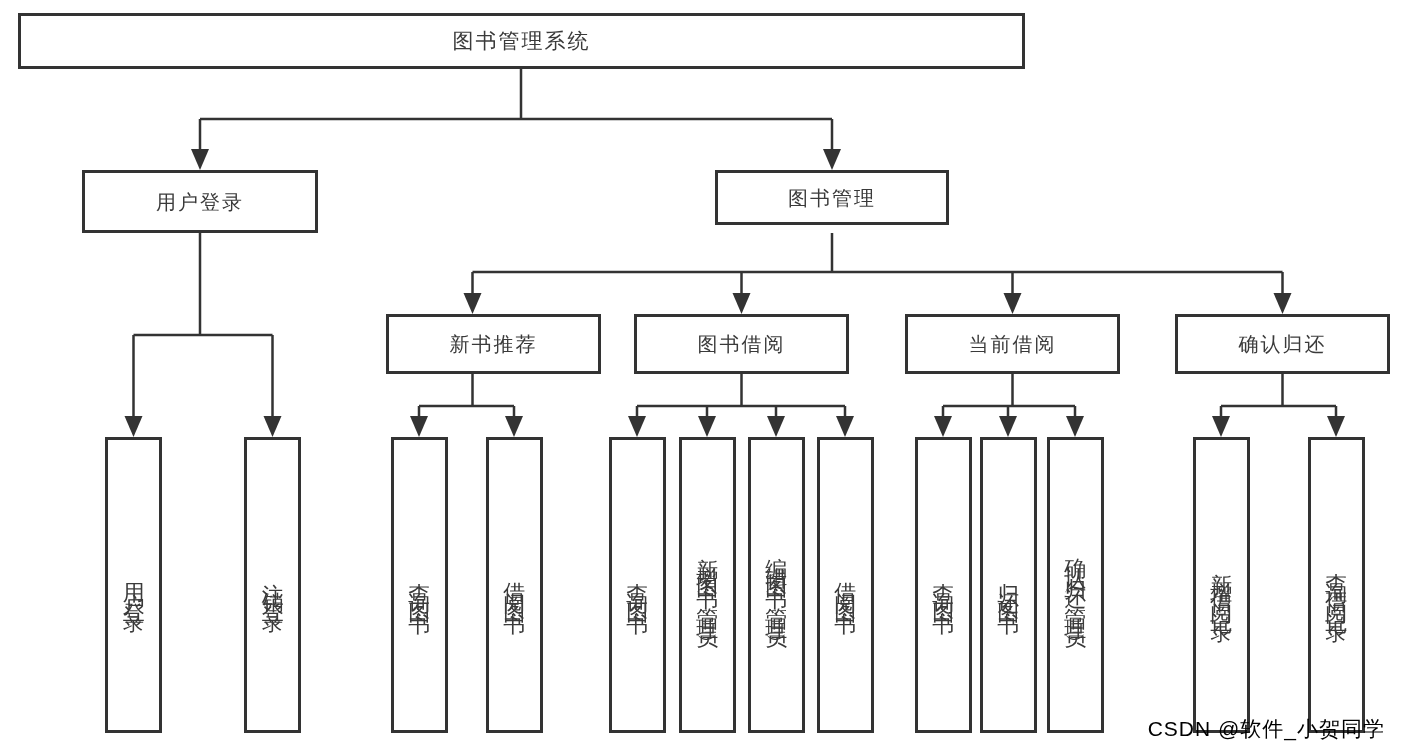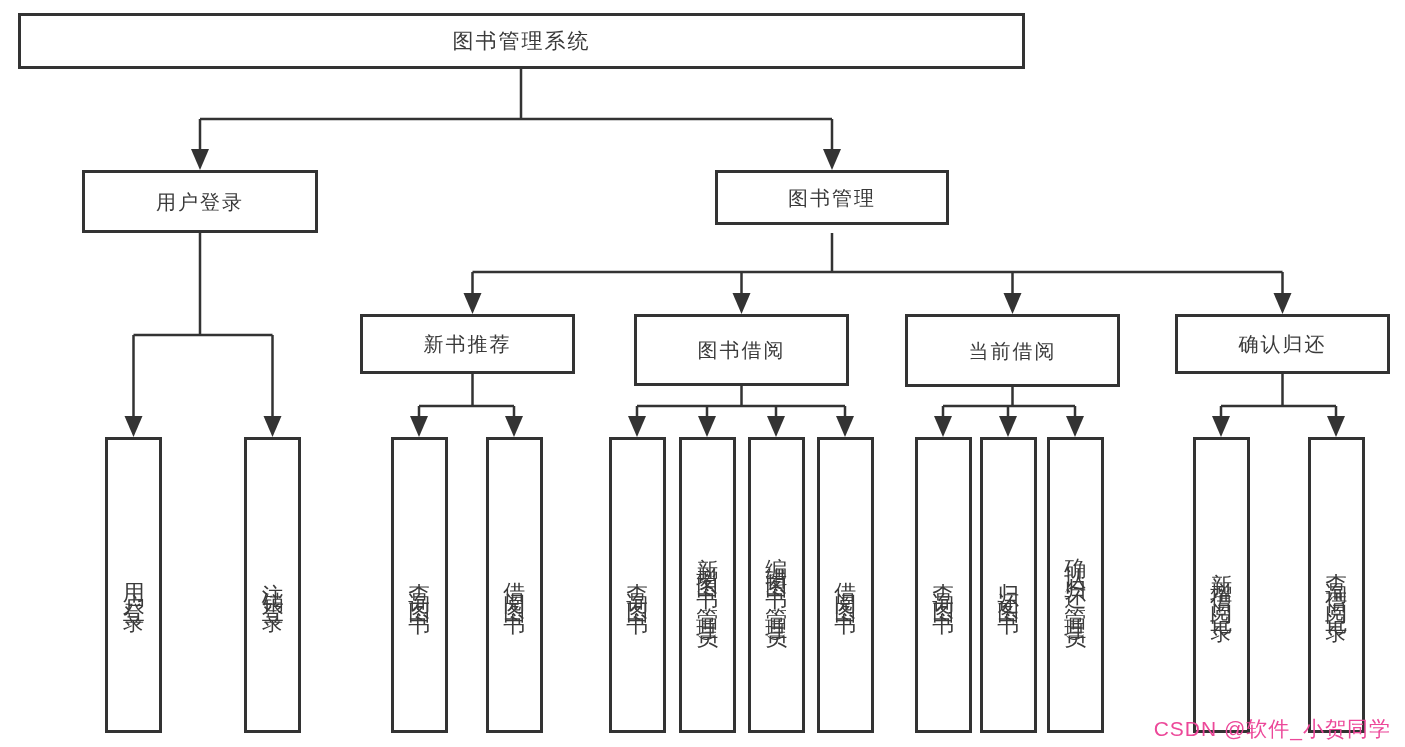--- a/index.html
+++ b/index.html
@@ -15,22 +15,22 @@
   }
   .root-node { font-size:21px; }
   .vbox {
     writing-mode:vertical-rl; text-orientation:mixed;
     font-size:22px; letter-spacing:10px;
   }
   svg.connectors { position:absolute; left:0; top:0; pointer-events:none; }
   svg.connectors path { stroke:#333333; stroke-width:2.5; fill:none; }
   svg.connectors polygon { fill:#333333; stroke:none; }
   .watermark {
-    position:absolute; right:14px; bottom:4px;
-    font-size:21px; color:#ec4899; letter-spacing:1px; z-index:5;
+    position:absolute; right:20px; bottom:4px;
+    font-size:21px; color:#000000; letter-spacing:1px; z-index:5;
   }
 </style>
 </head>
 <body>
 
 <div class="canvas">
 
   <svg class="connectors" width="1405" height="747" viewBox="0 0 1405 747">
     <path d="
       M521 69 V119 M200 119 H832 M200 119 V152 M832 119 V152
@@ -61,23 +61,23 @@
       <polygon points="1212,416 1230,416 1221,437"></polygon>
       <polygon points="1327,416 1345,416 1336,437"></polygon>
     </g>
   </svg>
 
   <div class="node root-node" style="left:18px; top:13px; width:1007px; height:56px;">图书管理系统</div>
 
   <div class="node" style="left:82px; top:170px; width:236px; height:63px;">用户登录</div>
   <div class="node" style="left:715px; top:170px; width:234px; height:55px;">图书管理</div>
 
-  <div class="node" style="left:360px; top:314px; width:215px; height:60px;">新书推荐</div>
-  <div class="node" style="left:634px; top:314px; width:215px; height:72px;">图书借阅</div>
-  <div class="node" style="left:905px; top:314px; width:215px; height:73px;">当前借阅</div>
+  <div class="node" style="left:386px; top:314px; width:215px; height:60px;">新书推荐</div>
+  <div class="node" style="left:634px; top:314px; width:215px; height:60px;">图书借阅</div>
+  <div class="node" style="left:905px; top:314px; width:215px; height:60px;">当前借阅</div>
   <div class="node" style="left:1175px; top:314px; width:215px; height:60px;">确认归还</div>
 
   <div class="node vbox" style="left:105px; top:437px; width:57px; height:296px;">用户登录</div>
   <div class="node vbox" style="left:244px; top:437px; width:57px; height:296px;">注销登录</div>
 
   <div class="node vbox" style="left:390.5px; top:437px; width:57px; height:296px;">查询图书</div>
   <div class="node vbox" style="left:485.5px; top:437px; width:57px; height:296px;">借阅图书</div>
 
   <div class="node vbox" style="left:608.5px; top:437px; width:57px; height:296px;">查询图书</div>
   <div class="node vbox" style="left:678.5px; top:437px; width:57px; height:296px;">新增图书（管理员）</div>

